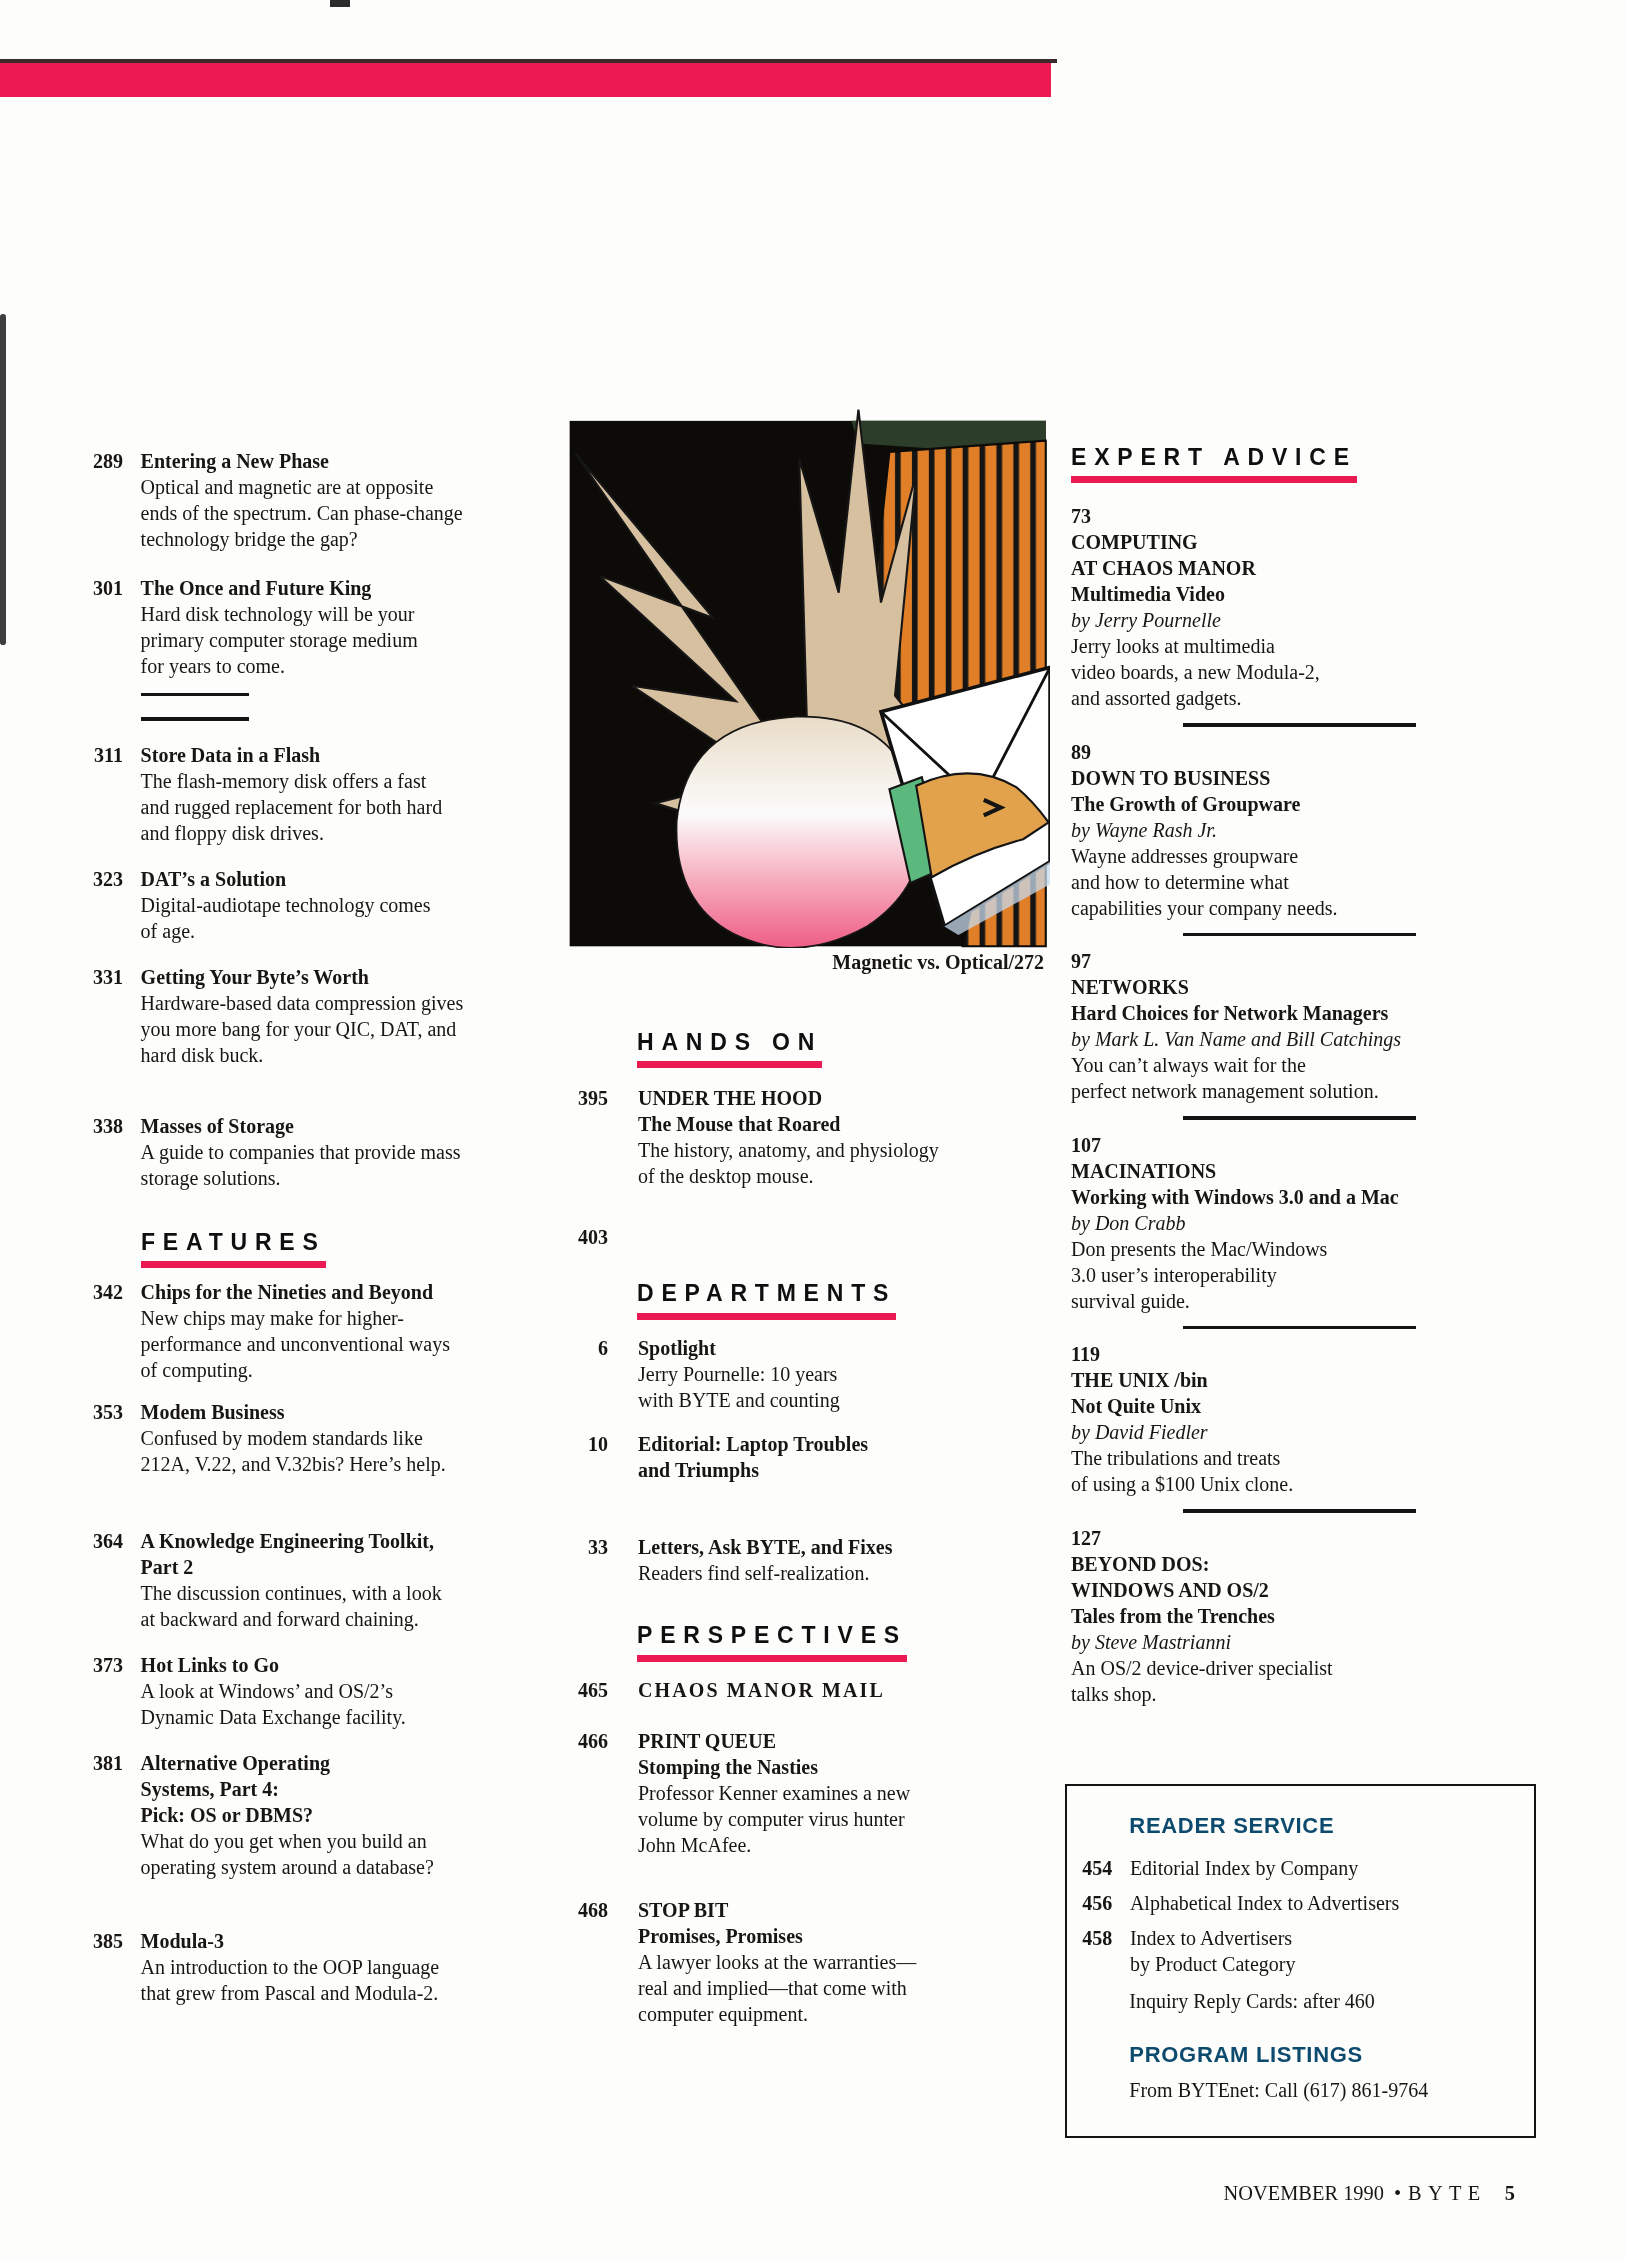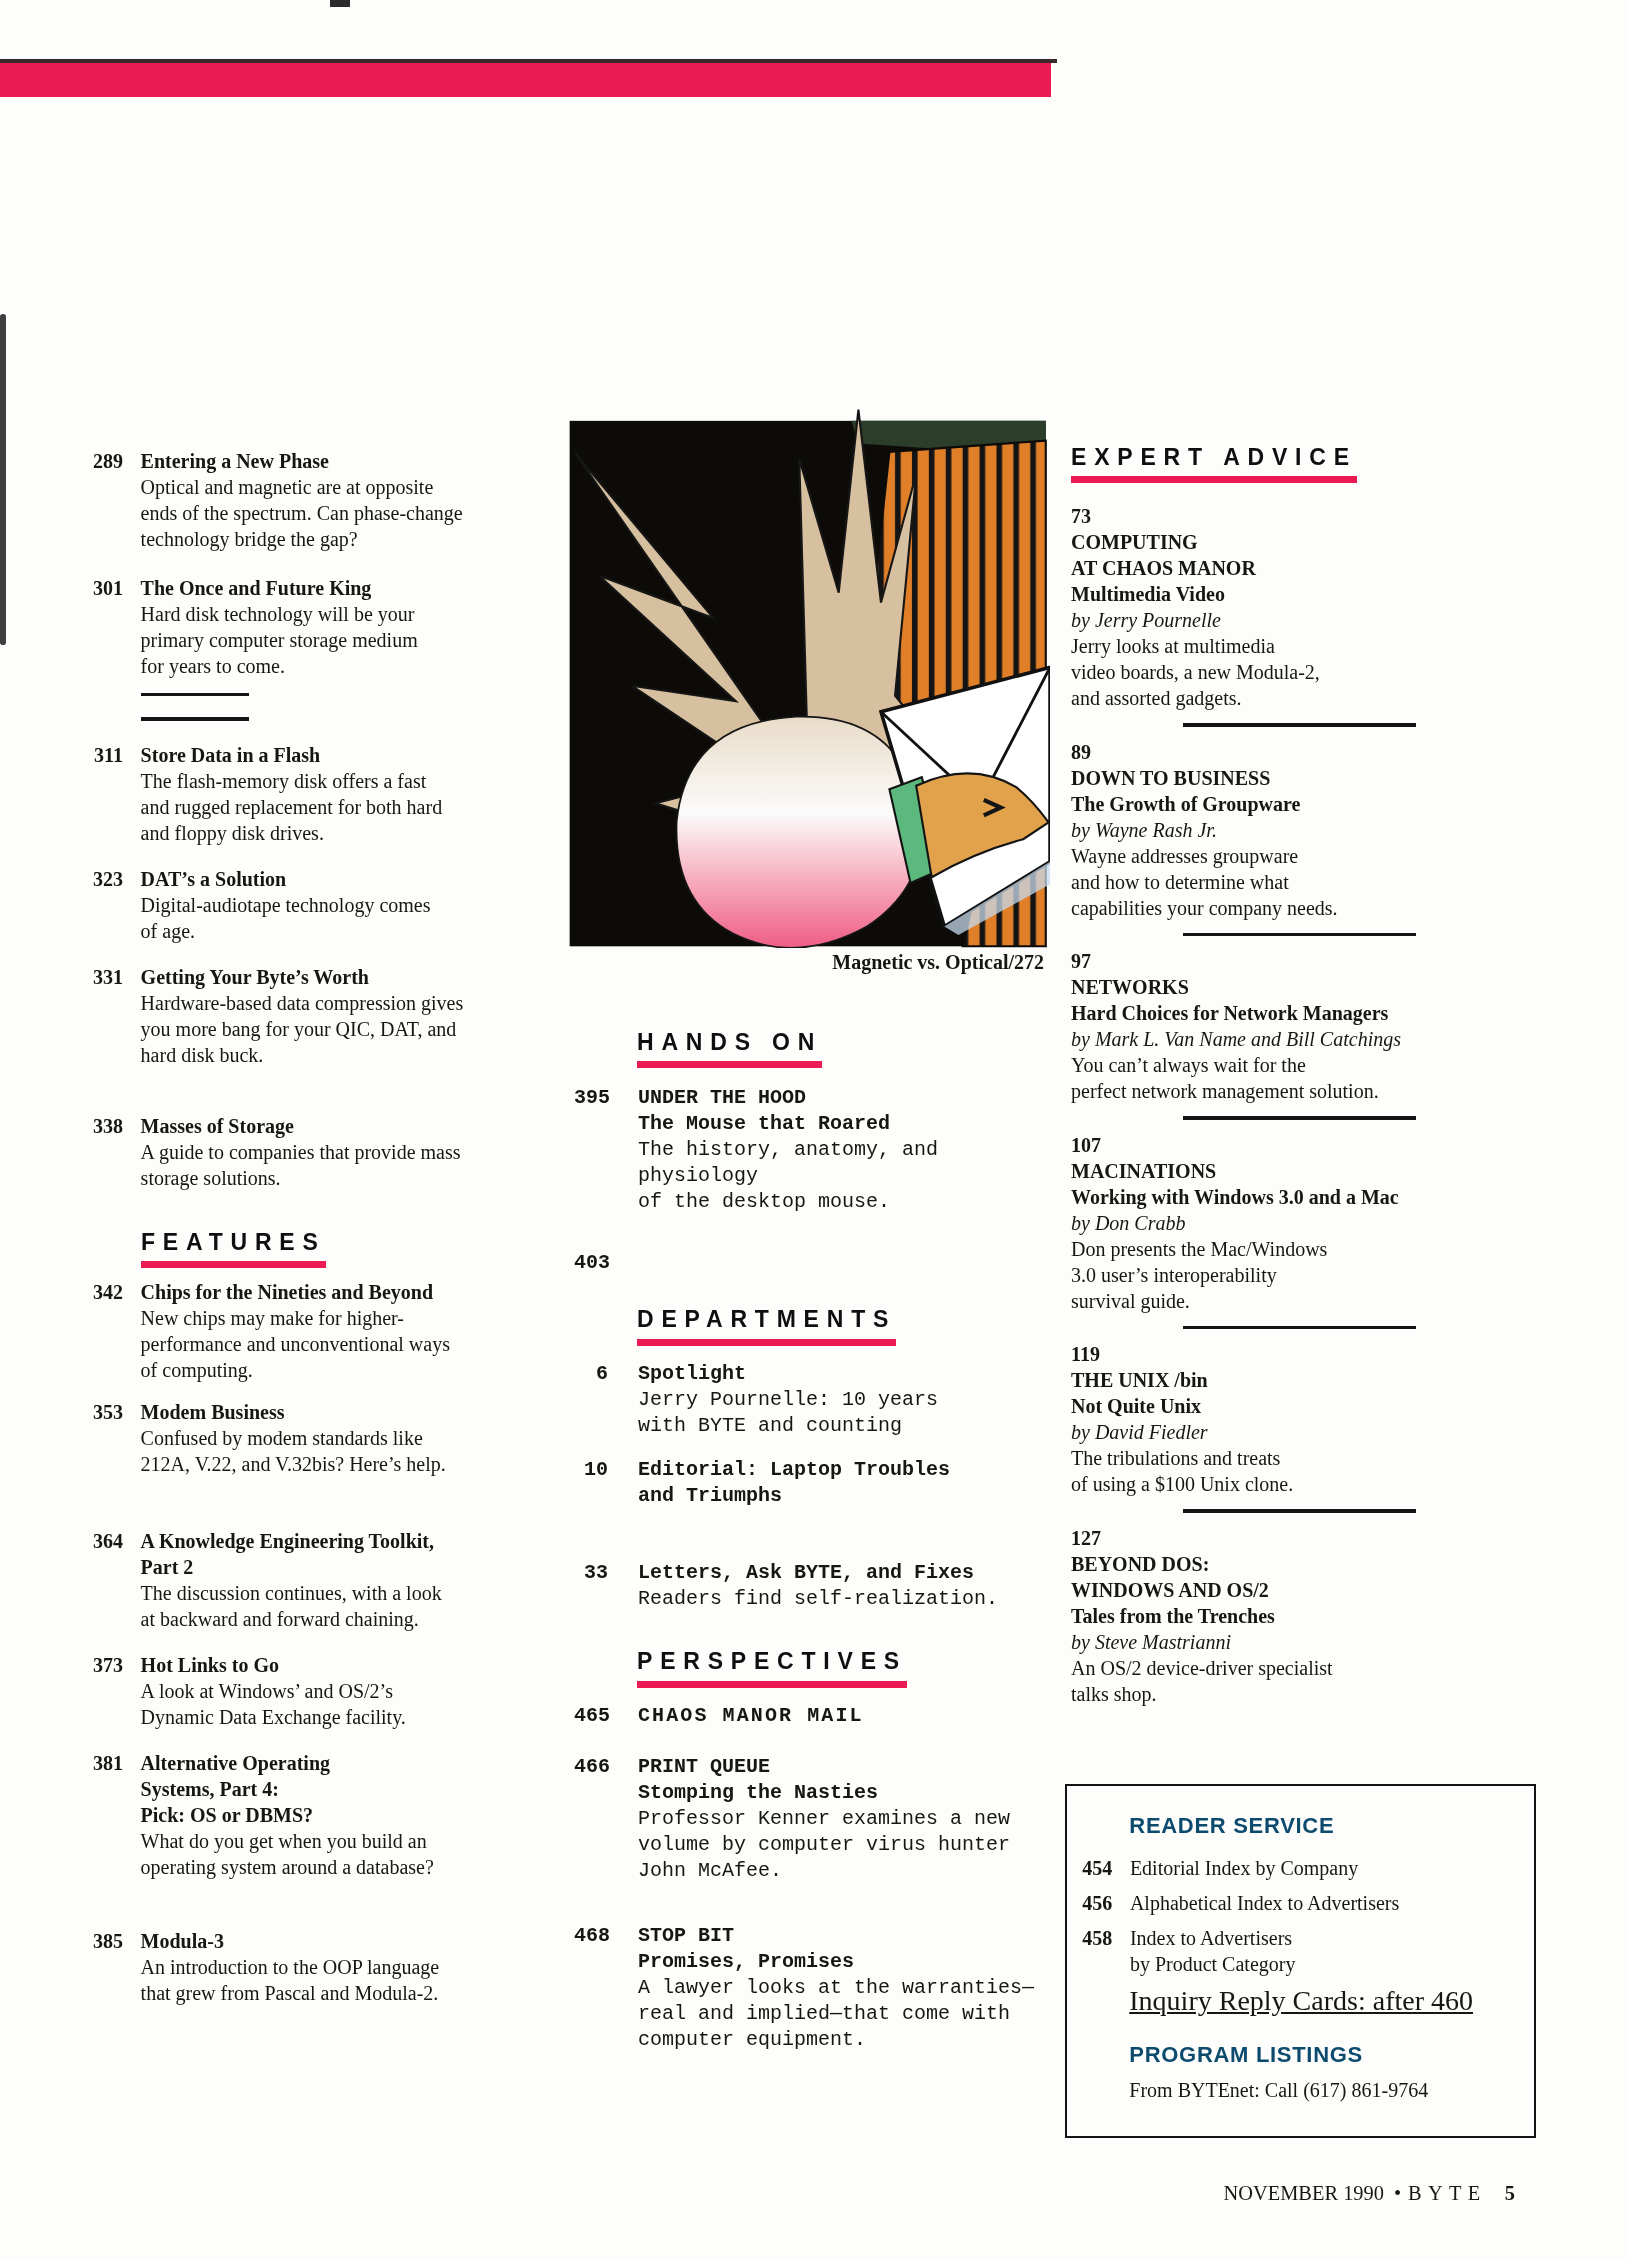--- a/index.html
+++ b/index.html
@@ -25,21 +25,21 @@
   .entry h3{margin:0;font-size:20px;font-weight:700;white-space:pre-line;}
   .entry p{margin:0;white-space:pre-line;}
   .ldiv{width:108px;height:3.5px;background:#141414;margin:14px 0 21px 58px;}
   .feat-wrap{margin:39px 0 11.3px 58px;}
   .mb-28{margin-bottom:20px;}.mb-32{margin-bottom:22.5px;}.mb-22{margin-bottom:15.5px;}
   .mb-64{margin-bottom:45px;}.mb-72{margin-bottom:51px;}.mb-68{margin-bottom:48px;}
   .mb-50{margin-bottom:35px;}.mb-36{margin-bottom:25px;}.mb-56{margin-bottom:39px;}.mb-26{margin-bottom:18.3px;}
 
   
   .col-mid{position:absolute;left:574px;top:1030px;width:471px;}
-  .col-mid .entry{grid-template-columns:34px 1fr;column-gap:30px;font-family:Liberation Mono, monospace;}
+  .col-mid .entry{grid-template-columns:34px 1fr;column-gap:30px;}
   .mid-head-wrap{margin:0 0 17px 63px;}
   .mid-head-wrap2{margin:31px 0 15.5px 63px;}
   .mid-head-wrap3{margin:37px 0 15.5px 63px;}
   .entry h4{margin:0;font-size:20px;font-weight:700;}
   .caption{position:absolute;left:638px;top:950px;width:406px;text-align:right;
            font-weight:700;font-size:20px;line-height:25px;}
 
   
   .col-right{position:absolute;left:1071px;top:445px;width:457px;text-align:left;
              font-size:20px;line-height:26px;}
@@ -54,21 +54,21 @@
 
   
   .reader-box{position:absolute;left:1065px;top:1784px;width:471px;height:354px;
               border:2.8px solid #141414;box-sizing:border-box;padding:27px 12.7px 0 11.3px;}
   .rs-head,.rs-prog-head{font-family:"Liberation Sans",sans-serif;font-weight:700;font-size:22px;
            letter-spacing:0.7px;color:#0c4a6e;margin:0 0 15.5px 51px;}
   .rs-row{display:grid;grid-template-columns:34px 1fr;column-gap:17.6px;
           font-size:20px;line-height:26px;margin-bottom:9.2px;}
   .rs-row .pg{font-weight:700;text-align:right;}
   .rs-row p{margin:0;white-space:pre-line;}
-  .rs-note{margin:11.3px 0 0 51px;font-size:28px;line-height:26px;text-decoration:underline;}
+  .rs-note{margin:11.3px 0 0 51px;font-size:20px;line-height:26px;}
   .rs-prog-head{margin:28px 0 8.5px 51px;}
   .rs-prog-text{margin:0 0 0 51px;font-size:20px;line-height:26px;}
 
   
   .footer{position:absolute;right:111px;top:2182px;font-size:20.4px;white-space:nowrap;}
   .footer .sep{margin:0 7px 0 10px;}
   .footer .brand{letter-spacing:6.3px;}
   .footer .pnum{font-weight:700;margin-left:18.3px;}
 
   

